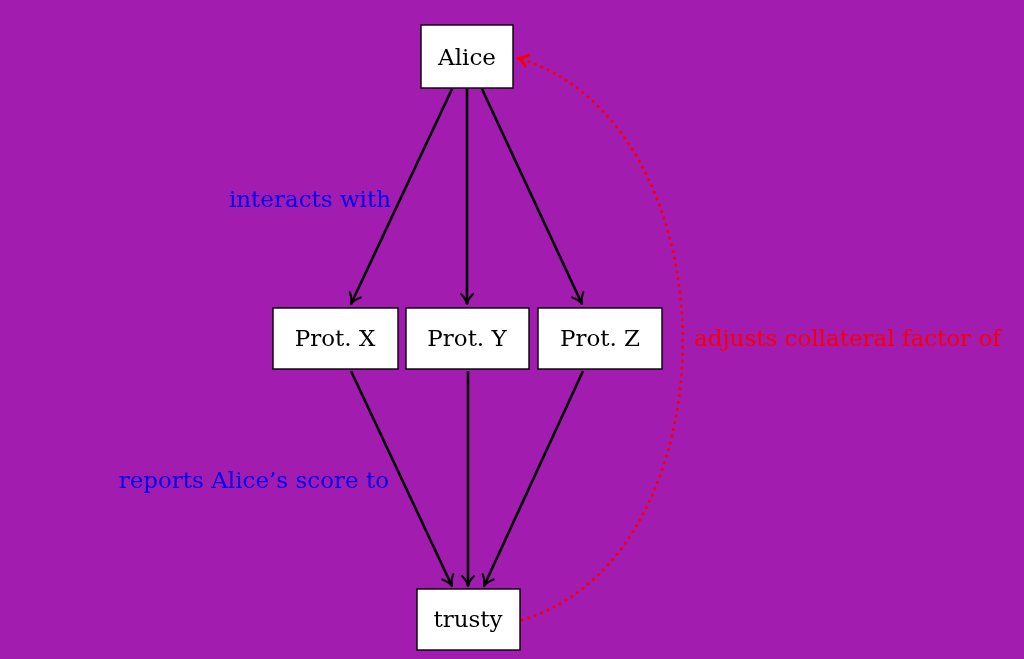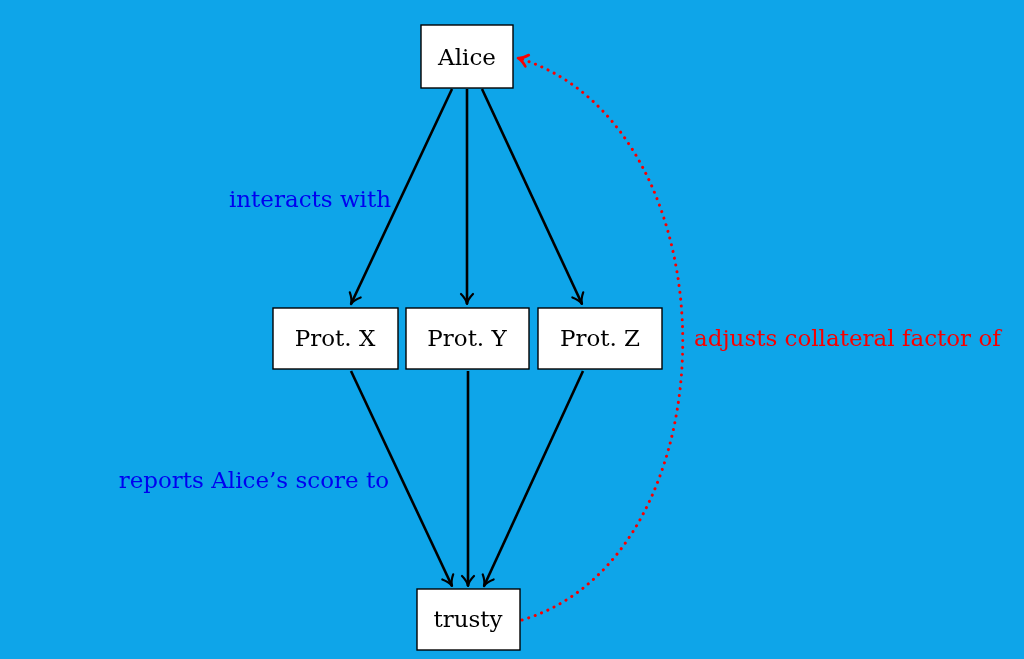--- a/index.html
+++ b/index.html
@@ -4,21 +4,21 @@
 <style>
   html, body {
     margin: 0;
     padding: 0;
     background: #ffffff;
   }
   .canvas-wrap {
     position: relative;
     width: 1024px;
     height: 659px;
-    background: #0ea5e9;
+    background: #a21caf;
     overflow: hidden;
     font-family: "DejaVu Serif", "Liberation Serif", serif;
   }
   svg text {
     font-family: "DejaVu Serif", "Liberation Serif", serif;
   }
   .node-label { font-size: 23px; }
   .edge-label { font-size: 23px; }
 </style>
 </head>

